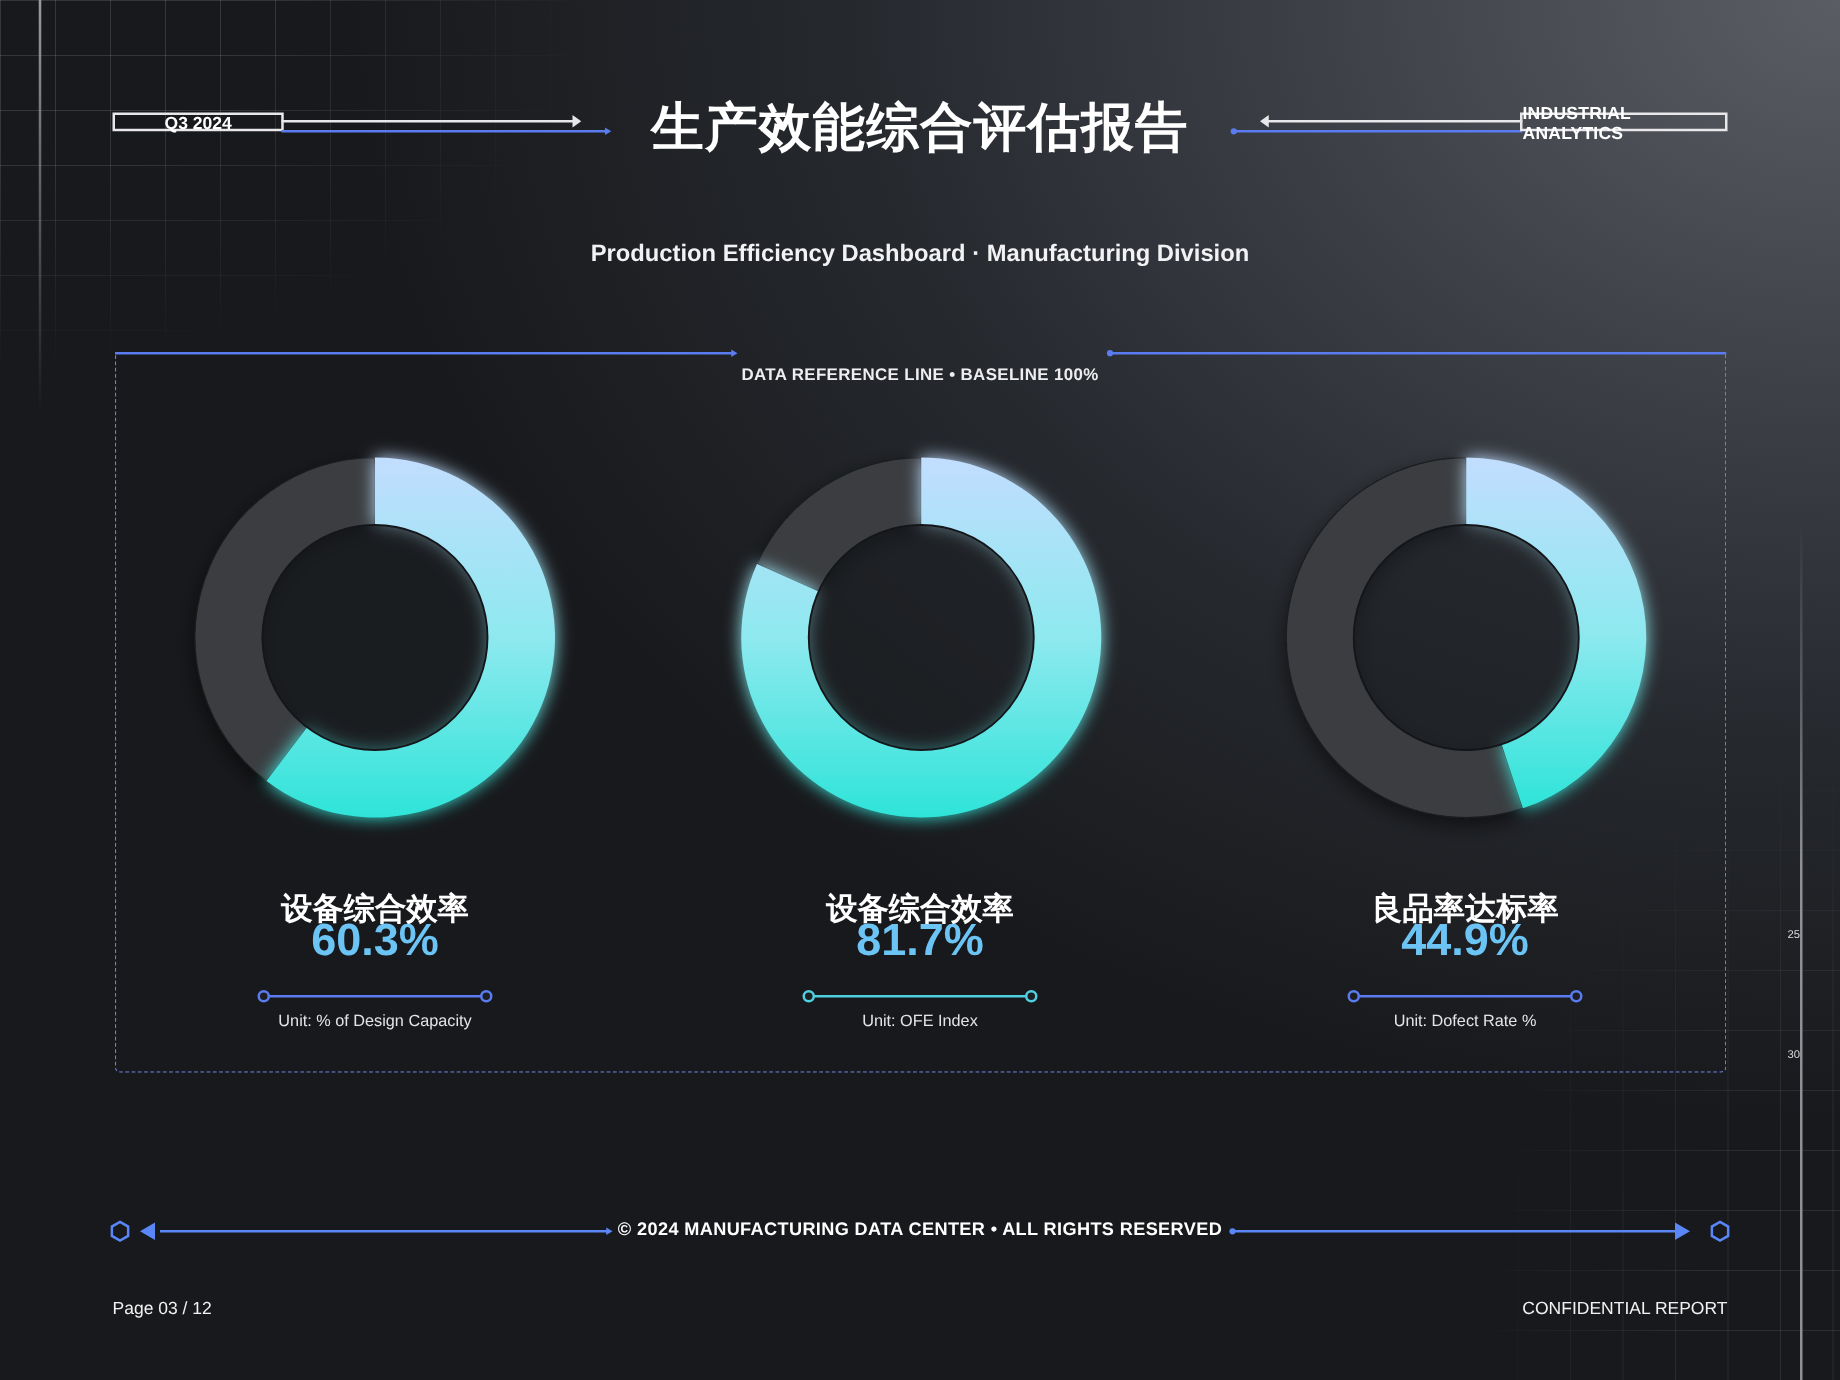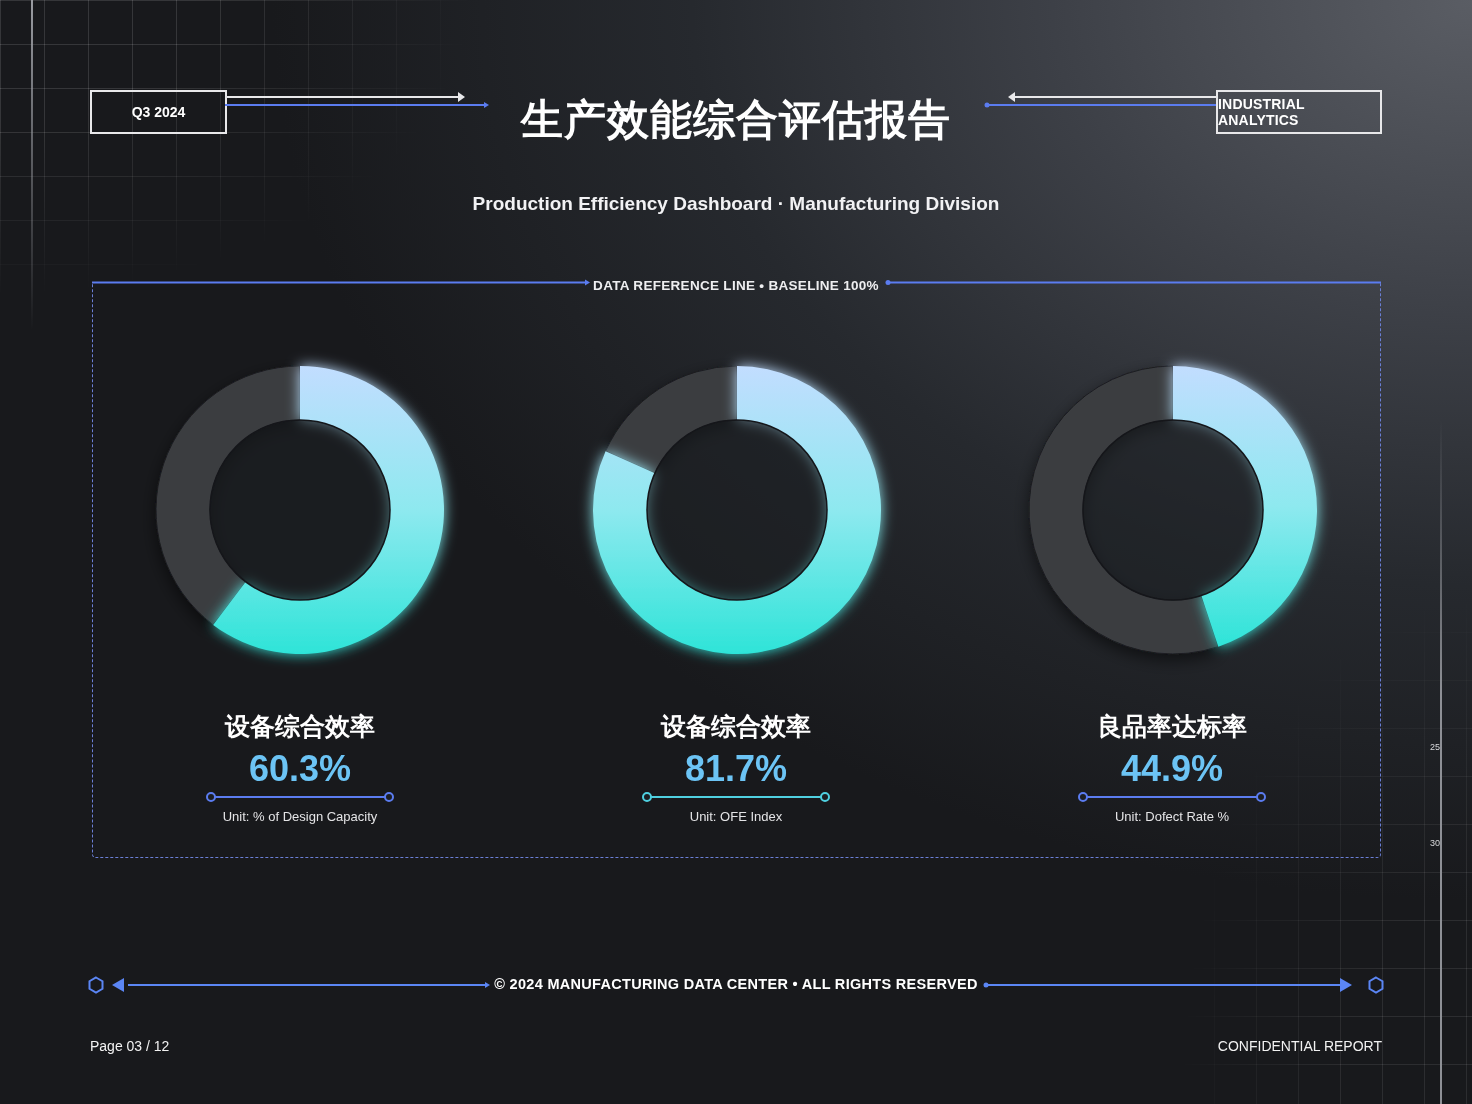--- a/index.html
+++ b/index.html
@@ -26,49 +26,49 @@
       linear-gradient(to bottom, rgba(255,255,255,0.09) 1px, transparent 1px);
     background-size: 42px 48px;
     -webkit-mask-image: radial-gradient(ellipse 300px 520px at 100% 100%, #000 40%, transparent 100%);
     mask-image: radial-gradient(ellipse 300px 520px at 100% 100%, #000 40%, transparent 100%);
   }
   .vline-br { position:absolute; left:1440px; top:420px; width:2px; height:684px; background:linear-gradient(rgba(160,162,168,0), #8e9096 40%, #8e9096); }
   .ruler-label { position:absolute; left:1430px; font-size:9px; color:#d8d9dc; font-family:"Liberation Sans", sans-serif; }
 
   
   .tag-box {
-    position:absolute; height:44px; border:2px solid #e8e8ea; box-sizing:border-box;
+    position:absolute; height:15px; border:2px solid #e8e8ea; box-sizing:border-box;
     font-family:"Liberation Sans", sans-serif; font-weight:bold; font-size:14px;
     display:flex; align-items:center; justify-content:center; color:#fff;
   }
   .tag-left { left:90px; top:90px; width:137px; }
   .tag-right { left:1216px; top:90px; width:166px; letter-spacing:0.2px; }
   .main-title {
-    position:absolute; left:0; width:1472px; top:92px; text-align:center;
+    position:absolute; left:0; width:1472px; top:74px; text-align:center;
     font-size:42px; font-weight:bold; letter-spacing:1px; color:#fff;
   }
   .sub-title {
     position:absolute; left:0; width:1472px; top:145px; text-align:center;
     font-family:"Liberation Sans", sans-serif; font-weight:bold; font-size:19px; color:#f2f2f4;margin-top:48px;
   }
 
   
   .panel {
     position:absolute; left:92px; top:282px; width:1289px; height:576px;
     border:1.5px dashed #6b7fd6; border-top:none; box-sizing:border-box; border-radius:0 0 4px 4px;
   }
   .panel-caption {
-    position:absolute; top:278px; left:0; width:1472px; text-align:center;
+    position:absolute; top:292px; left:0; width:1472px; text-align:center;
     font-family:"Liberation Sans", sans-serif; font-weight:bold; font-size:13.5px; color:#eeeef0; letter-spacing:0.3px;
   }
 
   .kpi { position:absolute; width:300px; text-align:center; }
   .kpi-svg { position:absolute; }
   .kpi-name { position:absolute; left:0; width:100%; top:0; font-size:25px; font-weight:bold; color:#fff; }
-  .kpi-value { position:absolute; left:0; width:100%; top:38px; font-family:"Liberation Sans", sans-serif; font-weight:bold; font-size:36px; color:#6cc4f5; }
+  .kpi-value { position:absolute; left:0; width:100%; top:21px; font-family:"Liberation Sans", sans-serif; font-weight:bold; font-size:36px; color:#6cc4f5; }
   .kpi-line { position:absolute; top:86px; height:2px; }
   .kpi-dot { position:absolute; top:82px; width:6px; height:6px; border-radius:50%; border:2px solid; background:#1c1e22; }
   .kpi-unit { position:absolute; left:0; width:100%; top:99px; font-family:"Liberation Sans", sans-serif; font-size:13px; color:#e4e4e6; }
 
   
   .footer-text {
     position:absolute; top:976px; left:0; width:1472px; text-align:center;
     font-family:"Liberation Sans", sans-serif; font-weight:bold; font-size:14.5px; color:#fff; letter-spacing:0.3px;
   }
   .page-num { position:absolute; left:90px; top:1038px; font-family:"Liberation Sans", sans-serif; font-size:14px; color:#f2f2f2; }

